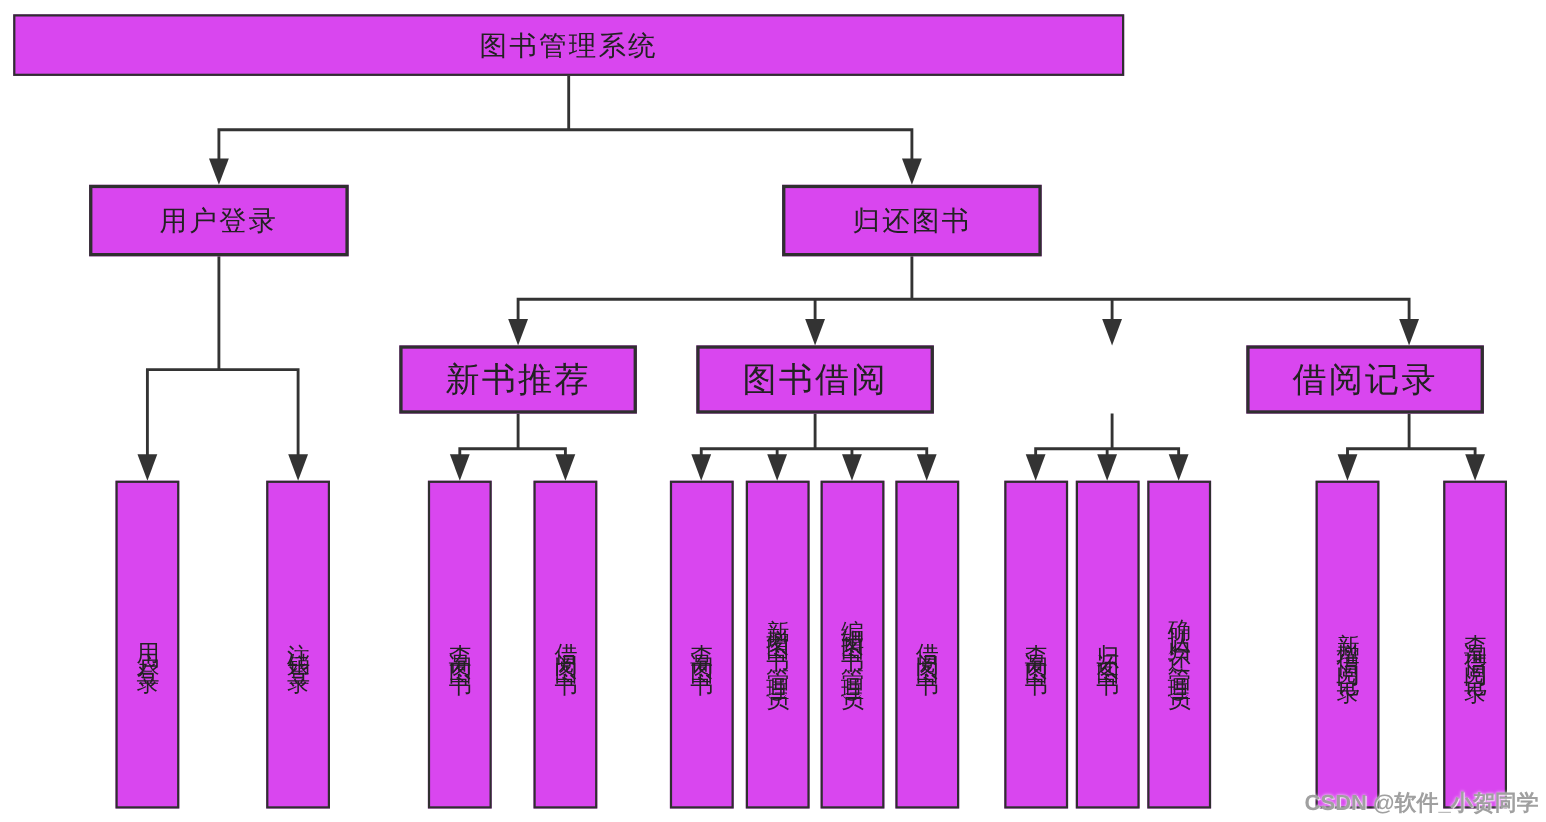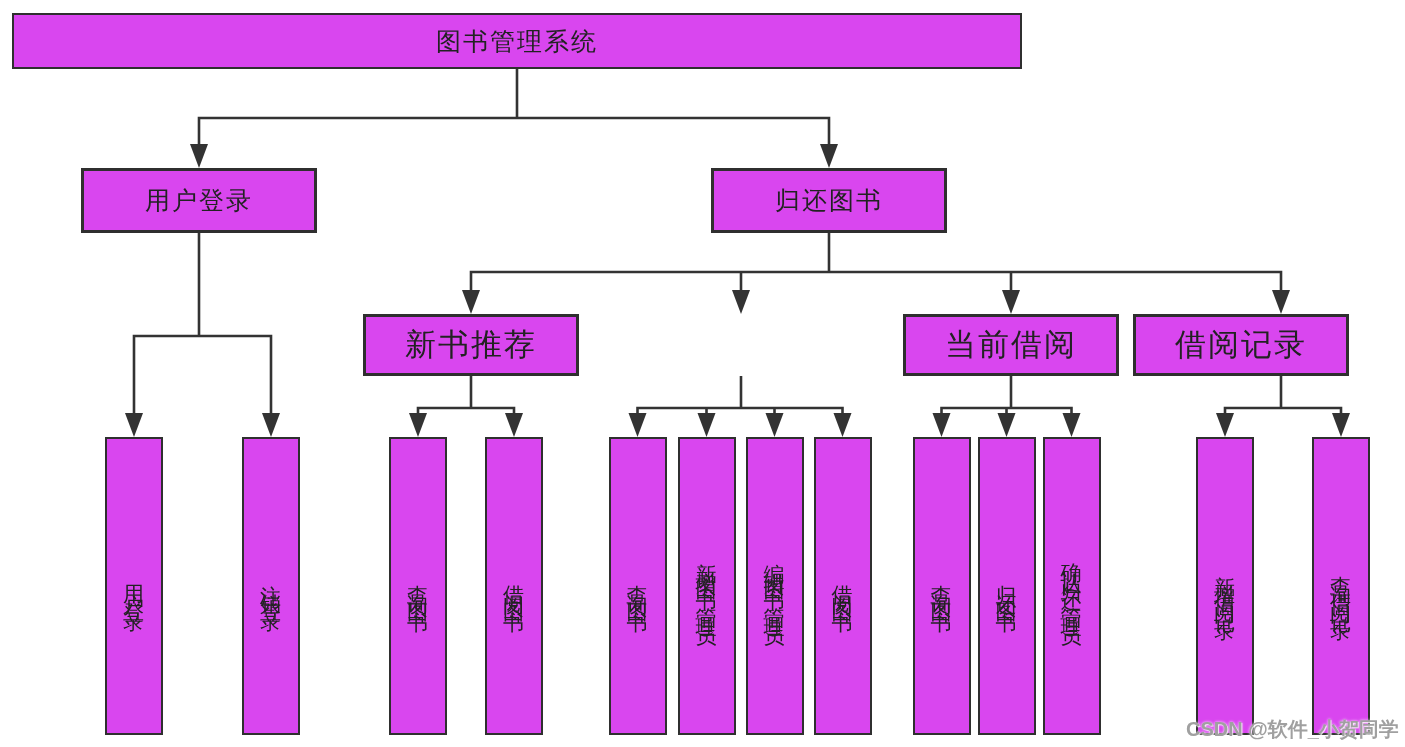--- a/index.html
+++ b/index.html
@@ -136,22 +136,22 @@
   <div class="box lv2" style="left:81px;">
     <span>用户登录</span>
   </div>
   <div class="box lv2" style="left:711px;">
     <span>归还图书</span>
   </div>
 
   <div class="box lv3" style="left:363px;">
     <span>新书推荐</span>
   </div>
-  <div class="box lv3" style="left:903px;">
-    <span>当前借阅</span>
+  <div class="box lv3" style="left:633px;">
+    <span>图书借阅</span>
   </div>
   <div class="box lv3" style="left:1133px;">
     <span>借阅记录</span>
   </div>
 
   <div class="box leaf" style="left:105px;">
     <span class="vtext">用户登录</span>
   </div>
   <div class="box leaf" style="left:242px;">
     <span class="vtext">注销登录</span>

